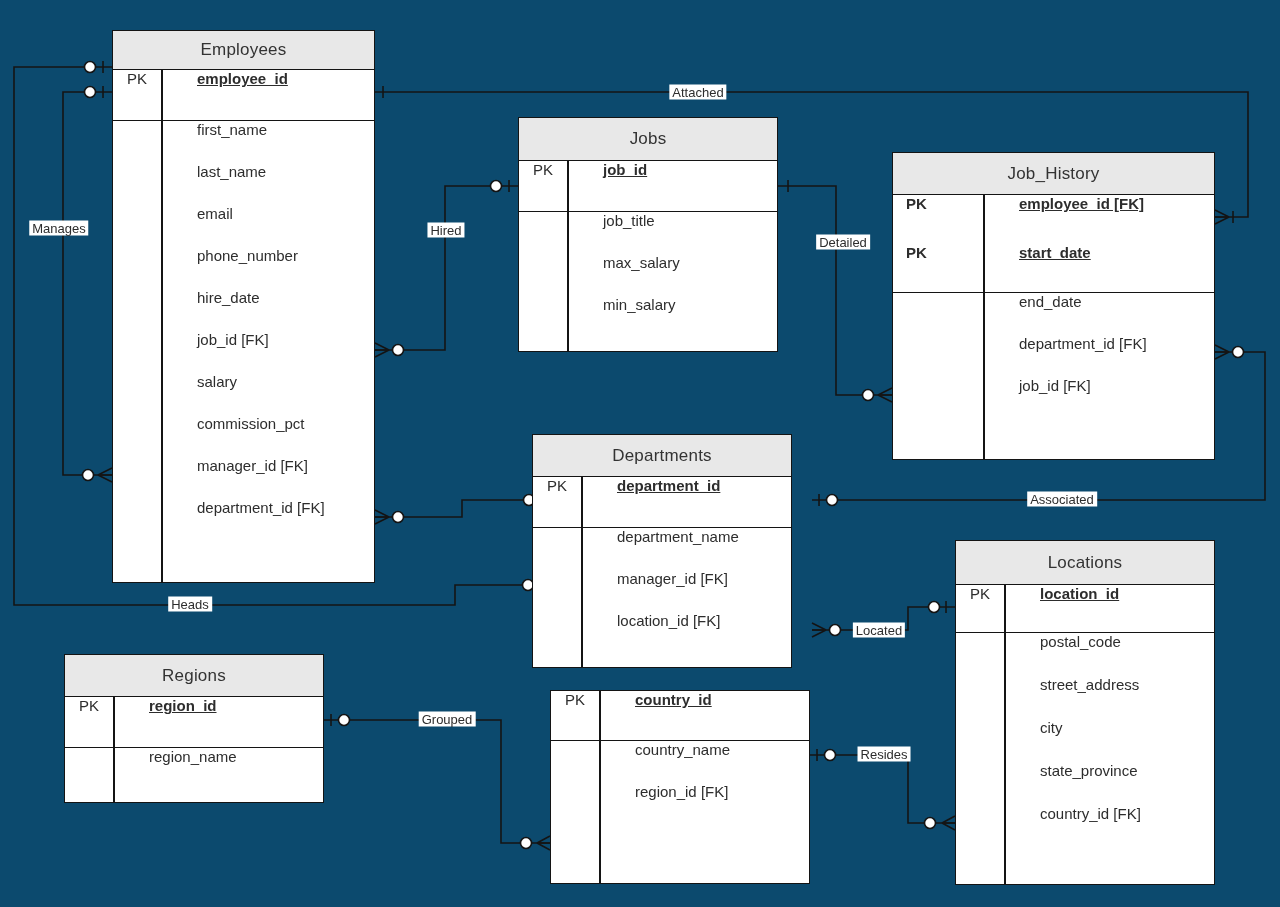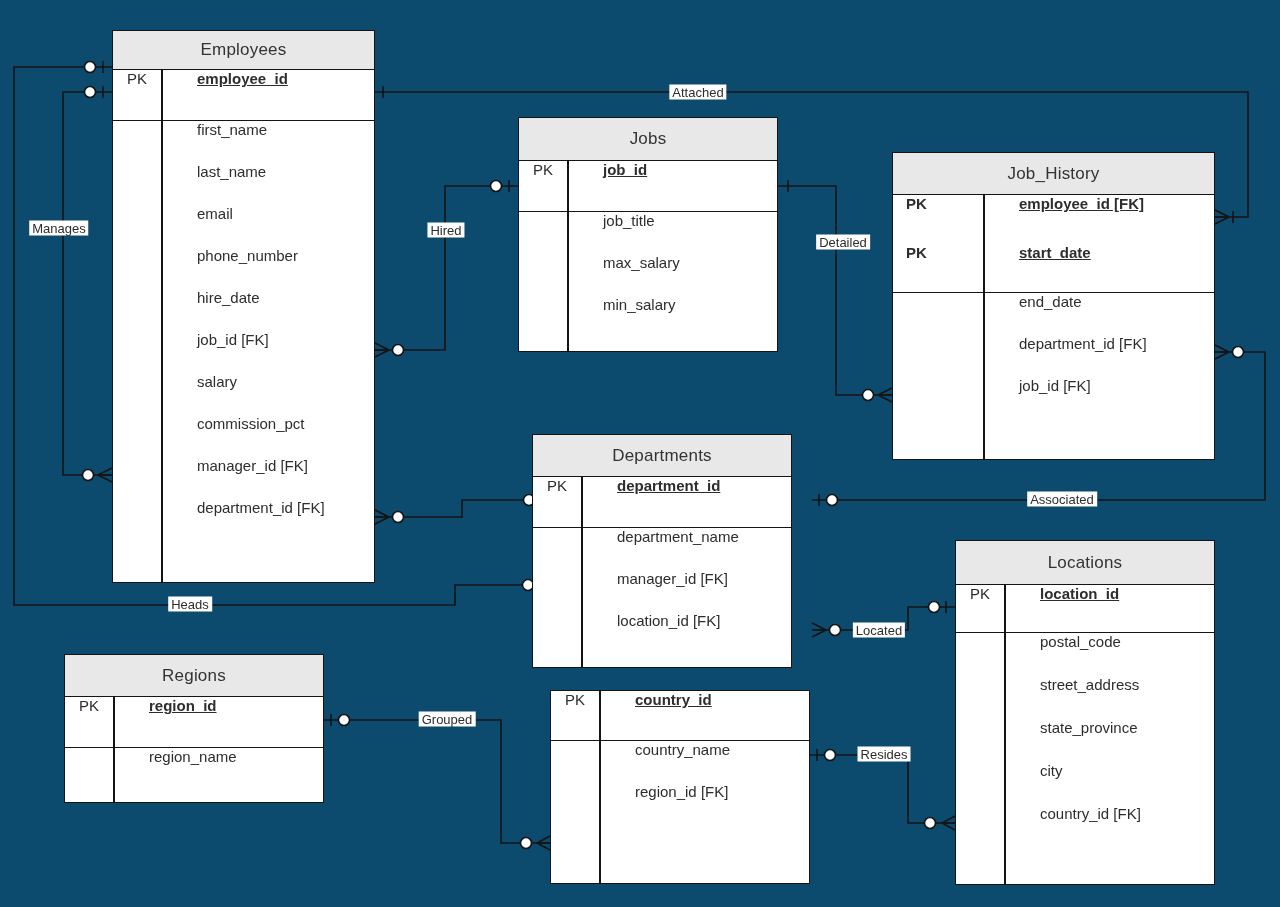--- a/index.html
+++ b/index.html
@@ -305,25 +305,25 @@
       <div class="row" style="height:43px">
           <div class="pkc" style="width:48px"></div>
           <div class="fld">postal_code</div>
         </div>
       <div class="row" style="height:43px">
           <div class="pkc" style="width:48px"></div>
           <div class="fld">street_address</div>
         </div>
       <div class="row" style="height:43px">
           <div class="pkc" style="width:48px"></div>
+          <div class="fld">city</div>
+        </div>
+      <div class="row" style="height:43px">
+          <div class="pkc" style="width:48px"></div>
           <div class="fld">state_province</div>
-        </div>
-      <div class="row" style="height:43px">
-          <div class="pkc" style="width:48px"></div>
-          <div class="fld">city</div>
         </div>
       <div class="row" style="height:43px">
           <div class="pkc" style="width:48px"></div>
           <div class="fld">country_id [FK]</div>
         </div>
     </div>
   </div>
 
   <div class="entity" style="left:64px;top:654px;width:260px;height:149px">
     <div class="hdr" style="height:41px">Regions</div>

